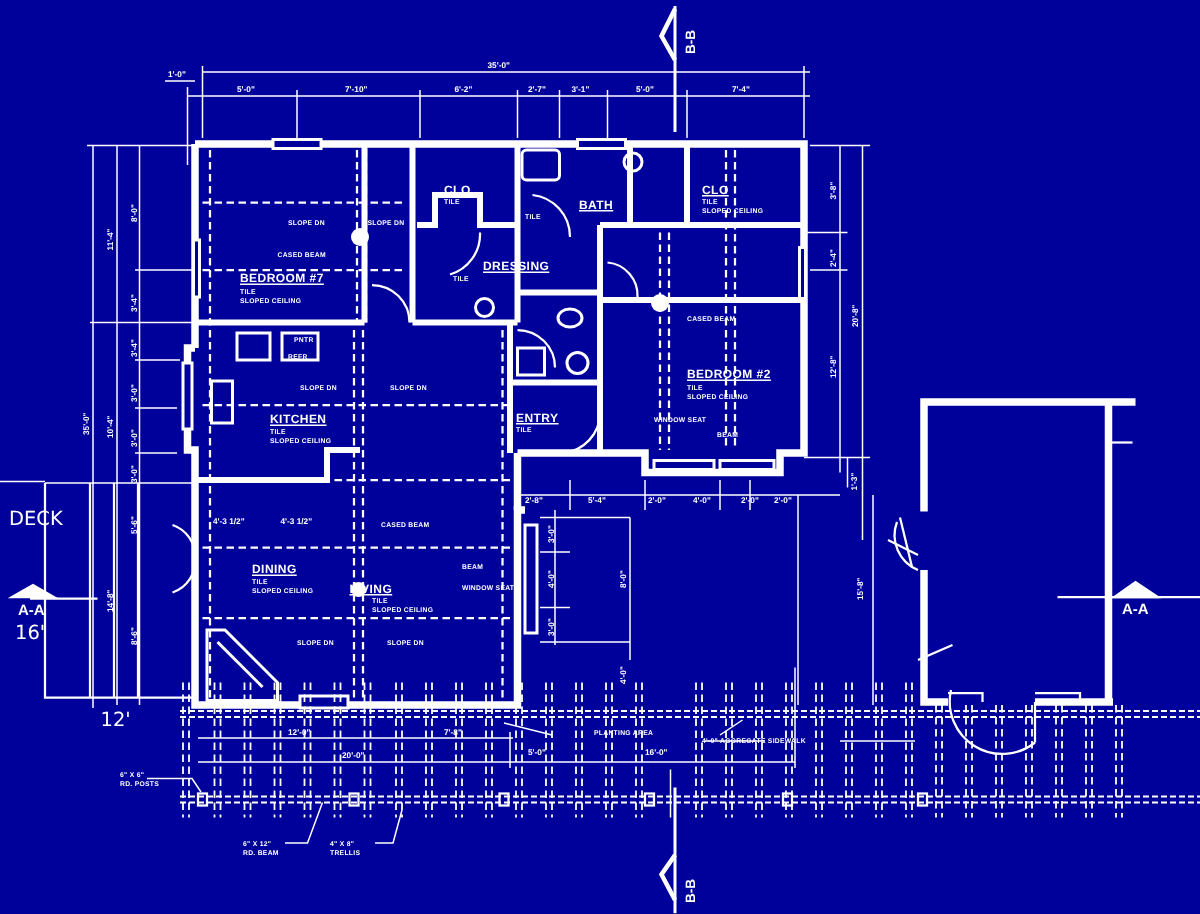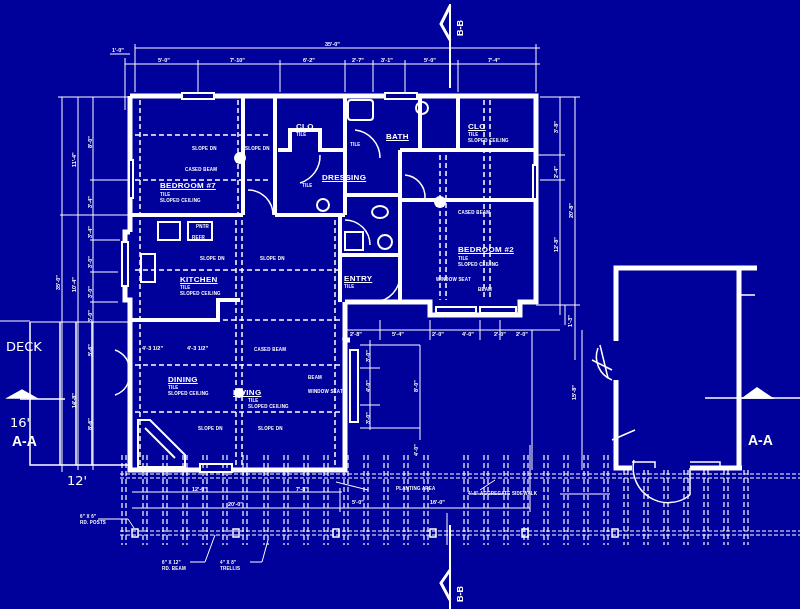--- a/index.html
+++ b/index.html
@@ -5,21 +5,21 @@
   html, body { margin:0; padding:0; background:#00009a; }
   body { width:800px; height:609px; position:relative; overflow:hidden; font-family:"Liberation Sans", sans-serif; }
   #plan { position:absolute; left:0; top:0; width:800px; height:609px; }
   .lbl { position:absolute; color:#ffffff; font-family:"Liberation Sans", sans-serif; font-weight:bold; white-space:nowrap; line-height:1; }
   .room { font-size:8px; text-decoration:underline; letter-spacing:0.3px; }
   .sub { font-size:4.5px; letter-spacing:0.2px; }
   .note { font-size:4.5px; letter-spacing:0.2px; }
   .dim { font-size:5.5px; }
   .vdim { font-size:5.5px; transform:rotate(-90deg); transform-origin:left top; }
   .hand { font-family:"DejaVu Sans", sans-serif; font-weight:normal; font-size:13px; }
-  .sect { font-size:14px; font-weight:bold;margin-top:31px; }
+  .sect { font-size:10px; font-weight:bold; }
   .vsect { font-size:9px; transform:rotate(-90deg); transform-origin:left top; }
 </style>
 </head>
 <body>
 
 <svg id="plan" viewBox="0 0 800 609" xmlns="http://www.w3.org/2000/svg">
   <defs>
     <pattern id="dash" patternUnits="userSpaceOnUse" width="6" height="6">
       <rect width="6" height="6" fill="#ffffff"></rect>
     </pattern>

